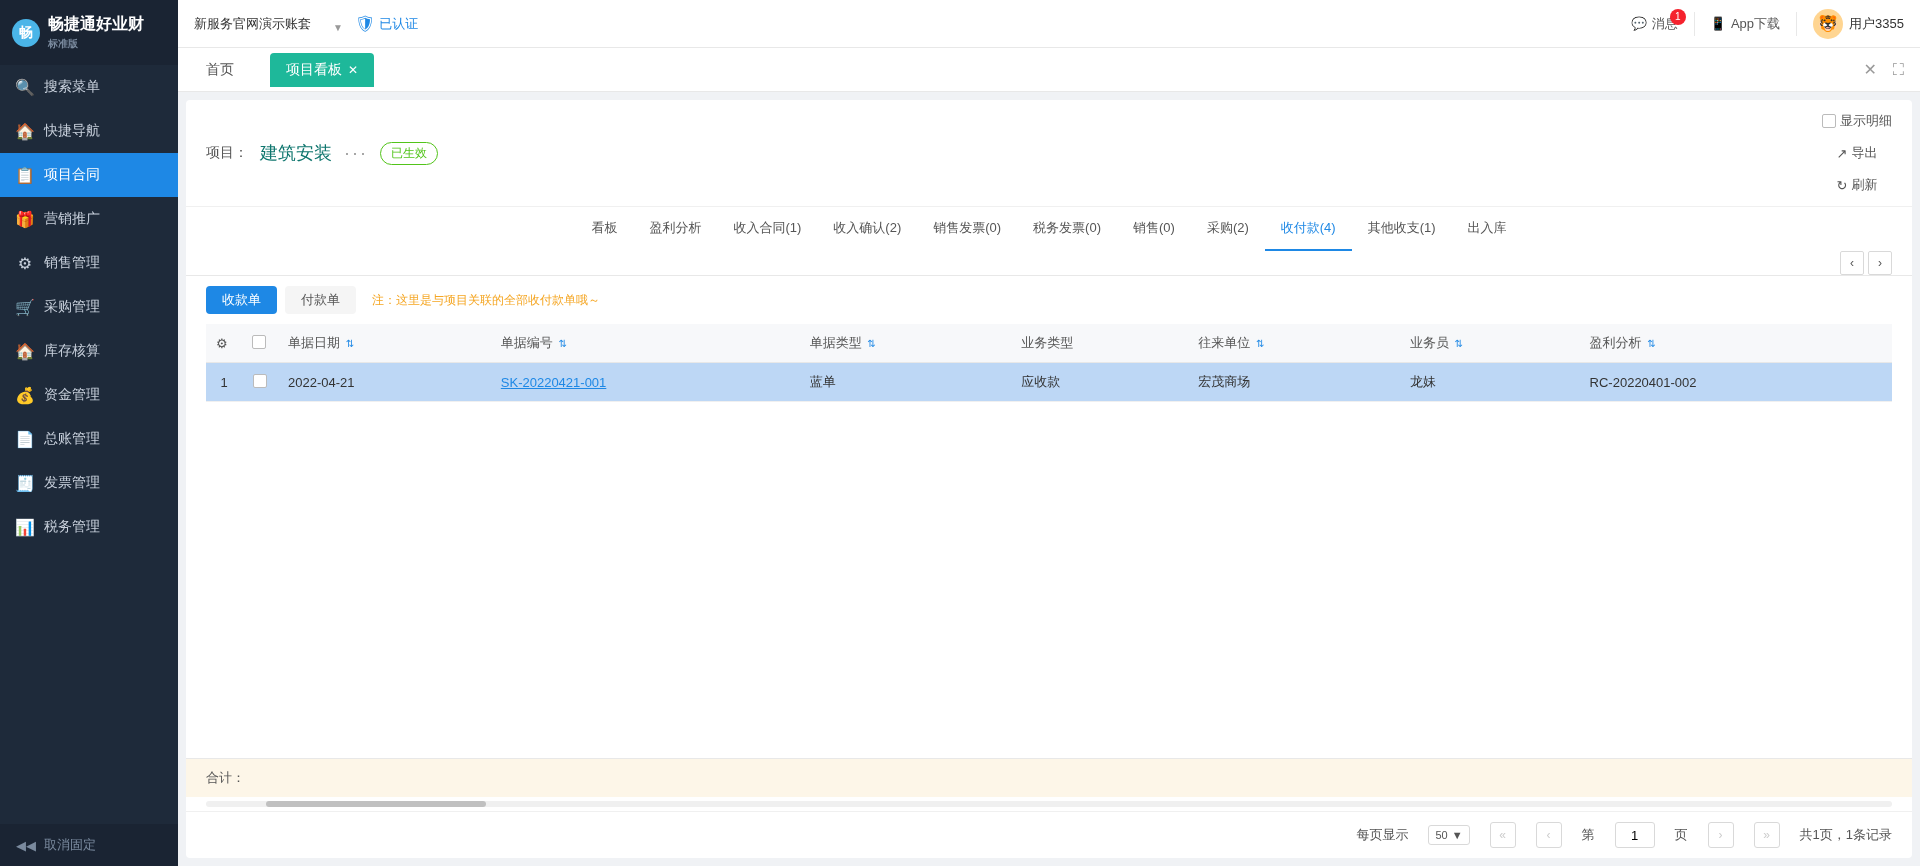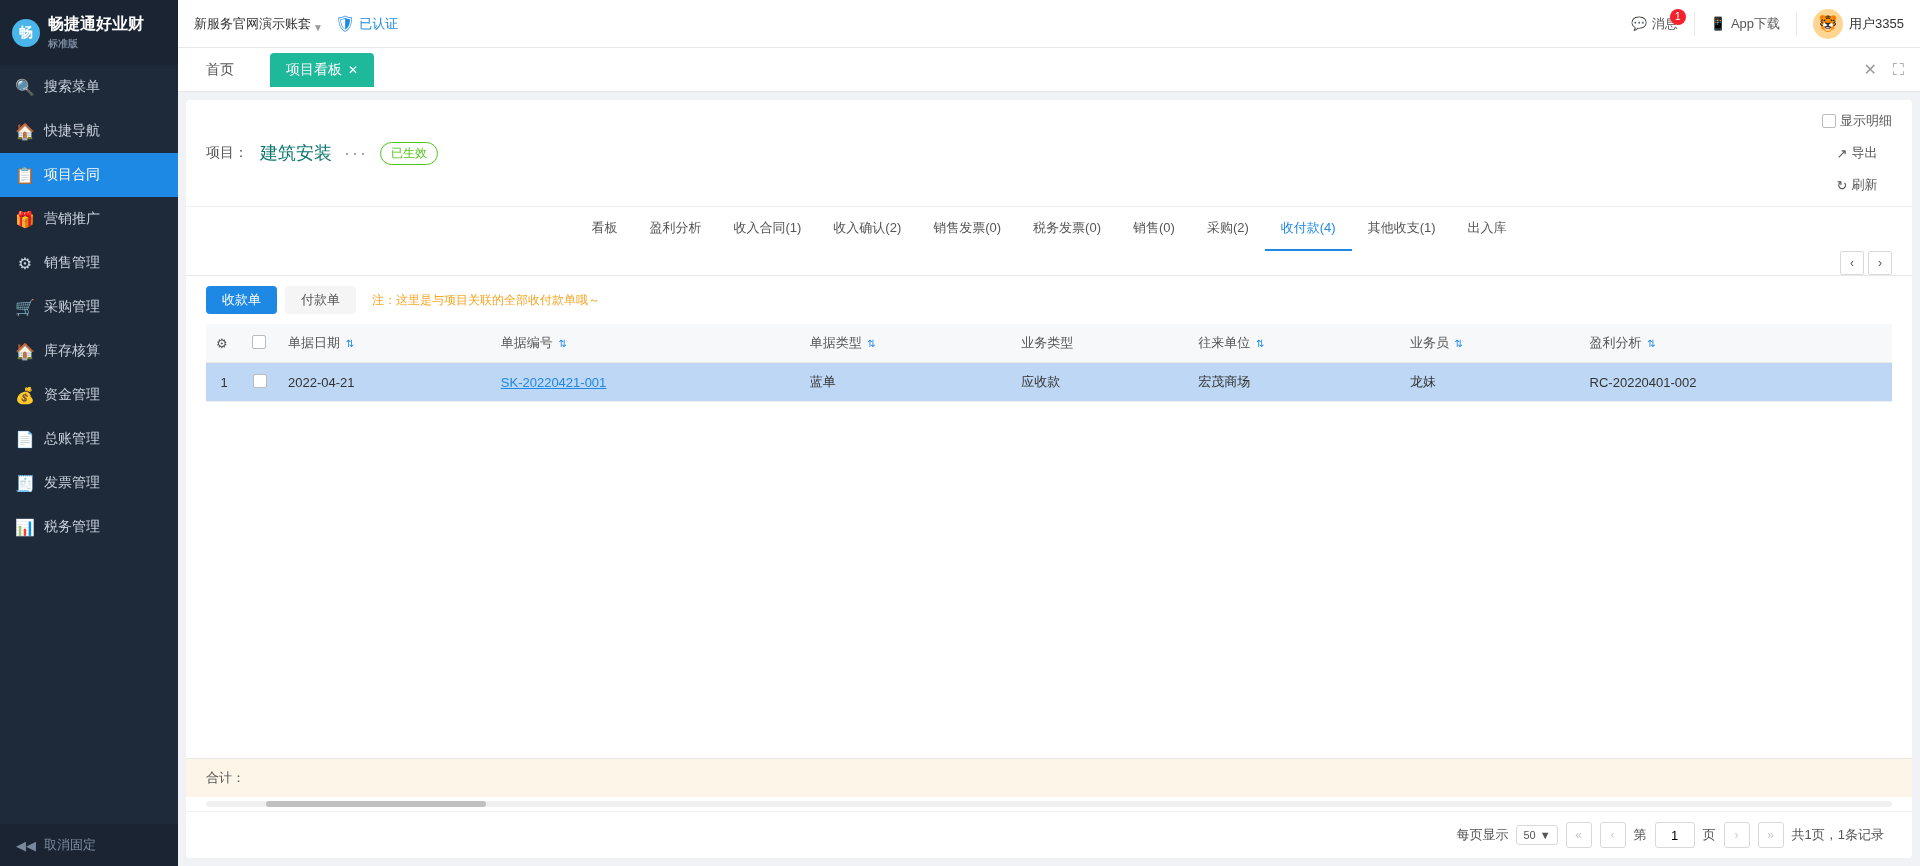--- a/index.html
+++ b/index.html
@@ -73,21 +73,21 @@
     .topbar {
       background: #fff;
       display: flex;
       align-items: center;
       padding: 0 16px;
       height: 48px;
       border-bottom: 1px solid #e8e8e8;
       gap: 12px;
     }
     .topbar-account {
-      display: flex; align-items: flex-end; gap: 2px; color: #333; font-size: 13px;
+      display: flex; align-items: flex-end; gap: 22px; color: #333; font-size: 13px;
     }
     .topbar-account-arrow { color: #999; font-size: 10px; }
     .topbar-certified {
       display: flex; align-items: center; gap: 4px;
       color: #1e88e5; font-size: 13px;
     }
     .topbar-certified-icon { color: #1e88e5; font-size: 16px; }
     .topbar-spacer { flex: 1; }
     .topbar-actions { display: flex; align-items: center; gap: 16px; }
     .topbar-action { display: flex; align-items: center; gap: 4px; color: #555; font-size: 13px; cursor: pointer; position: relative; }
@@ -258,22 +258,22 @@
       height: 6px;
       width: 220px;
       margin-left: 60px;
     }
 
     
     .pagination {
       display: flex;
       align-items: center;
       justify-content: flex-end;
-      padding: 10px 28px;
-      gap: 8px;
+      padding: 10px 20px;
+      gap: 20px;
       font-size: 13px;
       color: #555;
       border-top: 1px solid #f0f0f0;
     }
     .pagination-label { color: #555; }
     .pagination-select {
       border: 1px solid #d9d9d9;
       border-radius: 3px;
       padding: 3px 6px;
       font-size: 11px;

